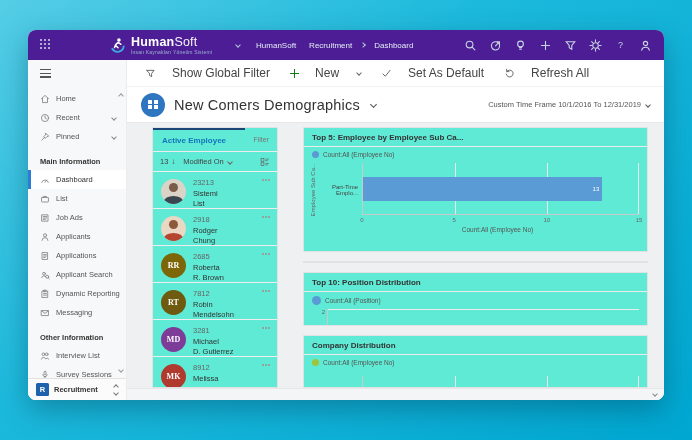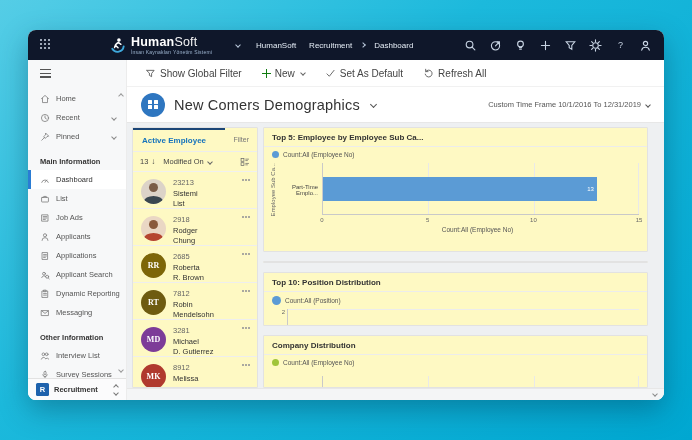--- a/index.html
+++ b/index.html
@@ -4,21 +4,21 @@
 <style>
   * { margin:0; padding:0; box-sizing:border-box; }
   html,body { width:692px; height:440px; font-family:"Liberation Sans", sans-serif; }
   .stage { position:relative; width:692px; height:440px; overflow:hidden;
            background:linear-gradient(140deg,#55cde6 0%,#1cb9dc 40%,#00a7d1 100%); }
   .window { position:absolute; left:28px; top:30px; width:636px; height:370px;
             border-radius:8px; overflow:hidden; background:#fff;
             box-shadow:0 10px 28px rgba(0,45,70,.35); display:flex; flex-direction:column; }
 
   
-  .topbar { height:30px; background:#0f172a; display:flex; align-items:center;
+  .topbar { height:30px; background:#4c1d95; display:flex; align-items:center;
             padding:0 12px; flex:none; }
   .waffle { display:grid; grid-template-columns:repeat(3,4px); grid-auto-rows:4px; }
   .waffle i { width:2px; height:2px; background:#cfdae8; border-radius:50%; }
   .brand { display:flex; align-items:center; gap:4px; margin-left:56px; }
   .brand-text { line-height:1; }
   .brand-line { font-size:12.5px; color:#fff; letter-spacing:.2px; }
   .brand-line b { font-weight:700; } .brand-line span.lt { font-weight:300; opacity:.95; }
   .tagline { font-size:5px; color:#9db4cf; margin-top:1.5px; letter-spacing:.2px; }
   .chev { display:inline-block; width:4px; height:4px; border-right:1px solid currentColor;
           border-bottom:1px solid currentColor; transform:rotate(45deg); }
@@ -55,42 +55,42 @@
                display:flex; align-items:center; gap:5px; padding-left:8px; position:relative; cursor:pointer; }
   .r-badge { width:13px; height:13px; background:#1e62ad; color:#fff; font-size:7.5px; font-weight:bold;
              display:flex; align-items:center; justify-content:center; border-radius:1.5px; }
   .sb-footer .lbl { font-size:7.5px; font-weight:bold; color:#333; }
   .sortchevs { position:absolute; right:8px; display:flex; flex-direction:column; gap:2px; color:#777; }
 
   
   .main { flex:1; display:flex; flex-direction:column; background:#eef0f2; min-width:0; }
   .toolbar { height:27px; flex:none; background:#fff; border-bottom:1px solid #f1f1f1;
              display:flex; align-items:center; gap:20px; padding-left:18px; }
-  .tb-item { display:flex; align-items:center; gap:4px; font-size:10px; color:#444; cursor:pointer; }
+  .tb-item { display:flex; align-items:center; gap:16px; font-size:12px; color:#444; cursor:pointer; }
   .tb-item svg { stroke:#555; fill:none; stroke-width:1.1; stroke-linecap:round; }
   .plus-g { position:relative; width:9px; height:9px; }
   .plus-g::before,.plus-g::after { content:""; position:absolute; background:#107c10; }
   .plus-g::before { left:4px; top:0; width:1.4px; height:9px; }
   .plus-g::after  { top:4px; left:0; height:1.4px; width:9px; }
   .tb-item .chev { color:#666; margin-left:2px; }
 
   .titlebar { height:36px; flex:none; background:#fff; border-bottom:1px solid #e7e7e7;
               display:flex; align-items:center; gap:9px; padding:0 14px; }
   .title-icon { width:24px; height:24px; border-radius:50%; background:#2e76c0;
                 display:grid; grid-template-columns:4px 4px; grid-auto-rows:4px; gap:1.5px;
                 align-content:center; justify-content:center; cursor:pointer; }
   .title-icon i { background:#fff; border-radius:.5px; }
   .page-title { font-size:14.5px; font-weight:400; color:#333; letter-spacing:.2px; }
   .t-chev { color:#555; width:5px; height:5px; margin-left:2px; }
   .timeframe { margin-left:auto; display:flex; align-items:center; gap:5px;
                font-size:7.5px; color:#555; cursor:pointer; }
 
   .content { flex:1; min-height:0; display:flex; gap:5px; padding:4px 16px 0 5px; position:relative; }
-  .panel { background:#fef9c3; border:1px solid #e2e2e2; border-radius:1px; overflow:hidden;
-           display:flex; flex-direction:column; }
+  .panel { background:#5eead4; border:1px solid #e2e2e2; border-radius:1px; overflow:hidden;
+           display:flex; flex-direction:column;margin-left:20px; }
 
   
   .list-panel { width:126px; flex:none; }
   .lp-tabs { display:flex; align-items:center; height:24px; border-bottom:1px solid #ededed; flex:none; }
   .lp-tab { flex:1; height:100%; display:flex; align-items:center; padding-left:9px;
             border-top:2.5px solid #1b4576; font-size:8px; font-weight:bold; color:#1774bc; cursor:pointer; }
   .lp-filter { padding:0 8px; font-size:7px; color:#777; cursor:pointer; }
   .lp-sort { height:20px; flex:none; display:flex; align-items:center; gap:3px; padding:0 7px;
              font-size:7.5px; color:#444; border-bottom:1px solid #f0f0f0; }
   .dn-arrow { font-size:8px; color:#444; }

